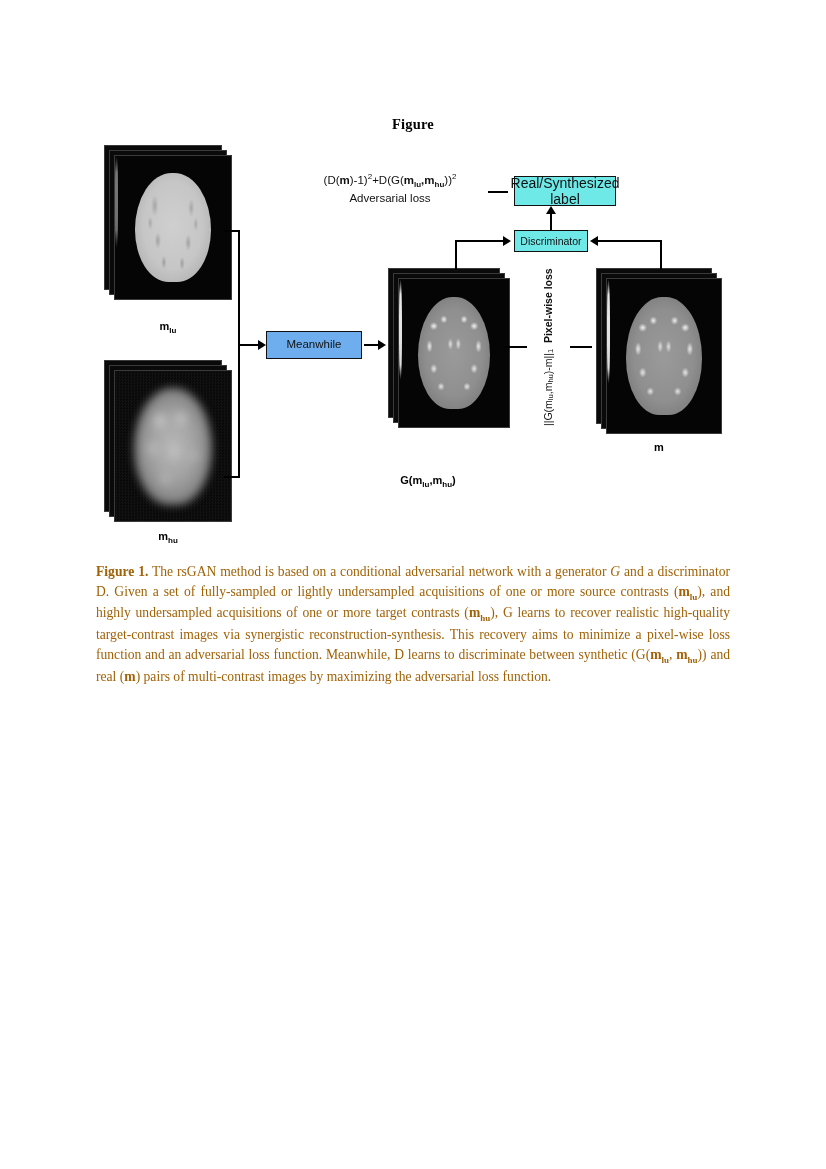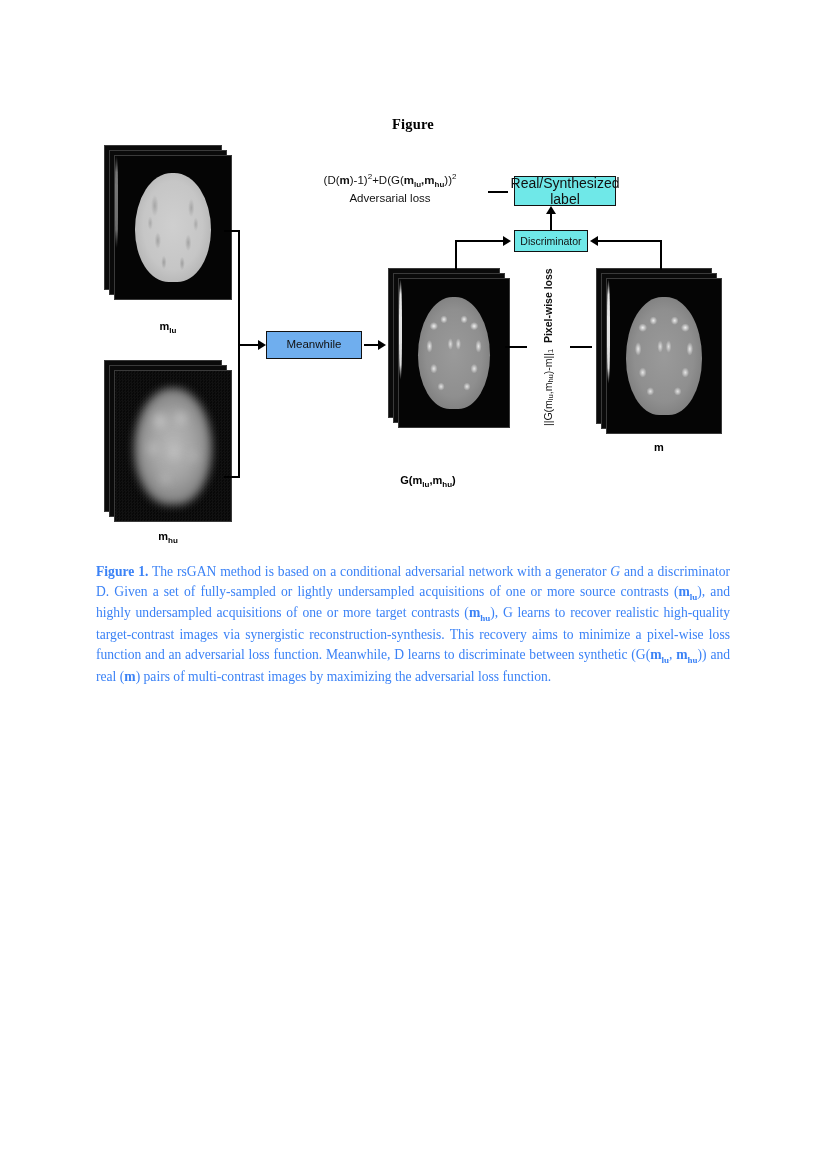--- a/index.html
+++ b/index.html
@@ -122,21 +122,21 @@
 
   .pix{position:absolute;font-family:"Liberation Sans",sans-serif;
        font-size:10.5px;color:#111;text-align:center;line-height:1.3;
        writing-mode:vertical-rl;transform:rotate(180deg);white-space:nowrap;}
   .pix .l2{font-weight:bold;}
   .pix sub{font-size:7.5px;}
 
   
   #caption{position:absolute;left:96px;top:562px;width:634px;
      font-family:"Liberation Serif",serif;font-size:13.6px;line-height:1.45;
-     text-align:justify;color:#3b82f6;}
+     text-align:justify;color:#a16207;}
   #caption b{font-weight:bold;}
   #caption i{font-style:italic;}
   #caption sub{font-size:9px;}
 </style>
 </head>
 <body>
 
 <div id="figures-heading">Figure</div>
 
 <div id="figure">

